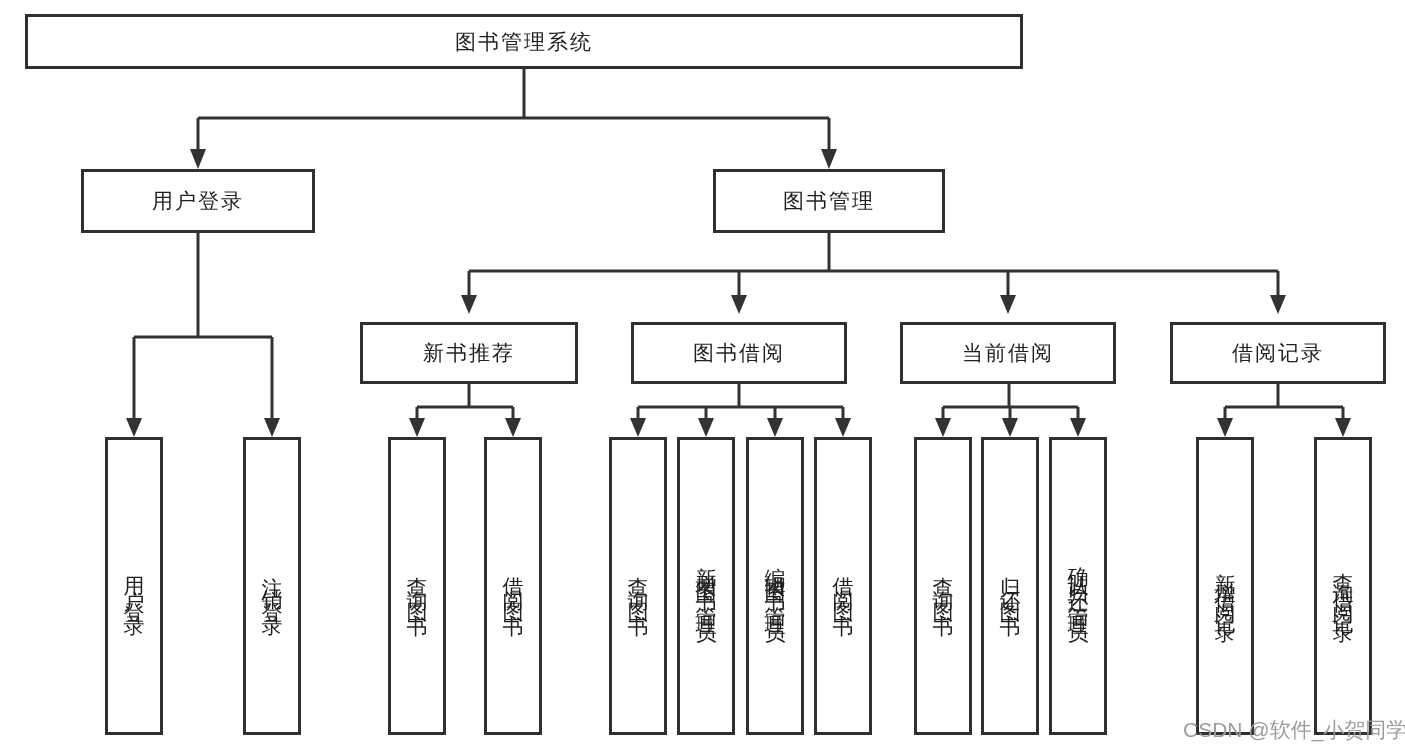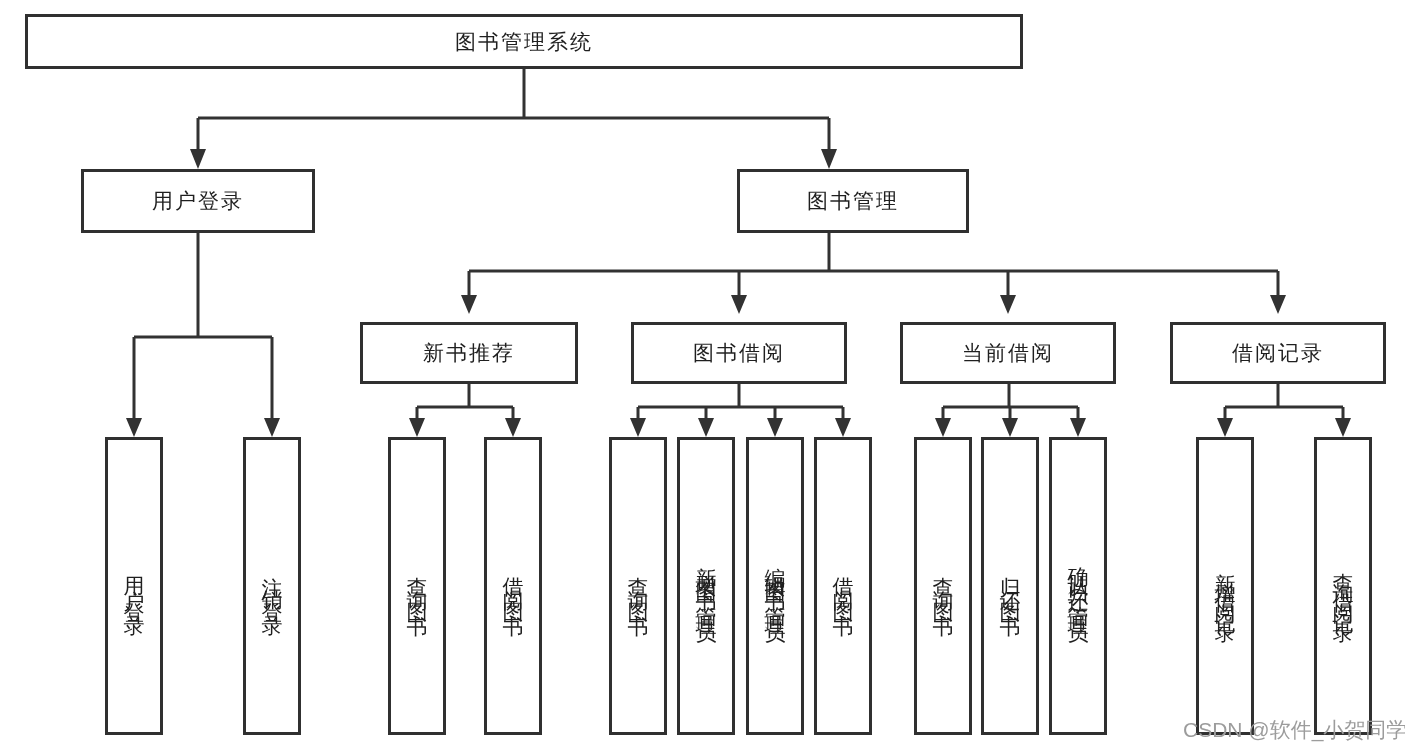--- a/index.html
+++ b/index.html
@@ -29,21 +29,21 @@
     z-index: 2;
     font-size: 21px;
     color: #1f1f1f;
     letter-spacing: 2px;
     white-space: nowrap;
   }
   
   .lvl1 { left: 25px;  top: 14px;  width: 998px; height: 55px; }
   
   .n-user-login { left: 81px;  top: 169px; width: 234px; height: 64px; }
-  .n-book-mgmt  { left: 713px; top: 169px; width: 232px; height: 64px; margin-left: 24px; }
+  .n-book-mgmt  { left: 713px; top: 169px; width: 232px; height: 64px; }
   
   .lvl3 { top: 322px; height: 62px; }
   .n-new-books      { left: 360px;  width: 218px; }
   .n-book-borrow    { left: 631px;  width: 216px; }
   .n-current-borrow { left: 900px;  width: 216px; }
   .n-borrow-records { left: 1170px; width: 216px; }
   
   .leaf {
     top: 437px;
     width: 58px;

